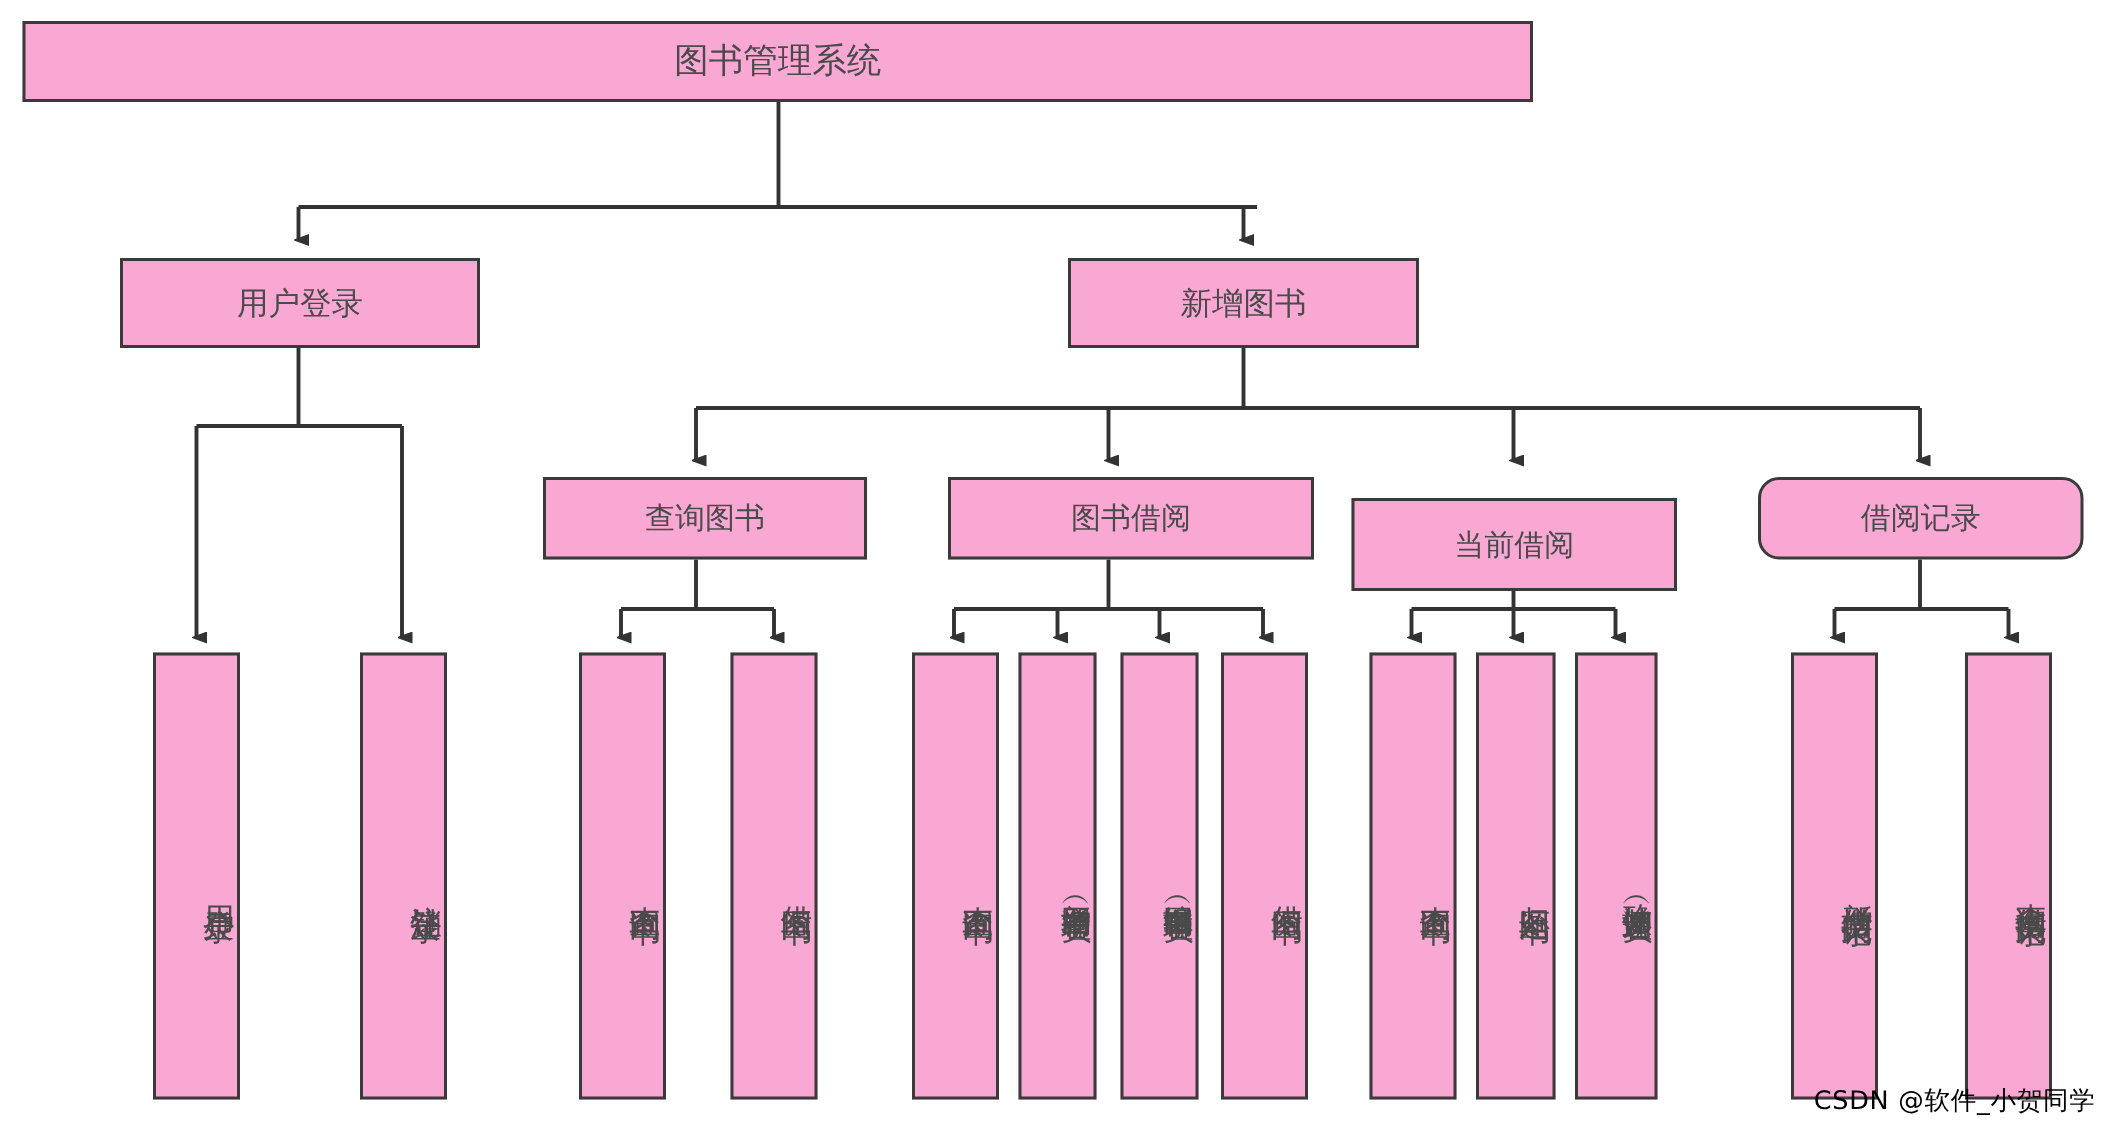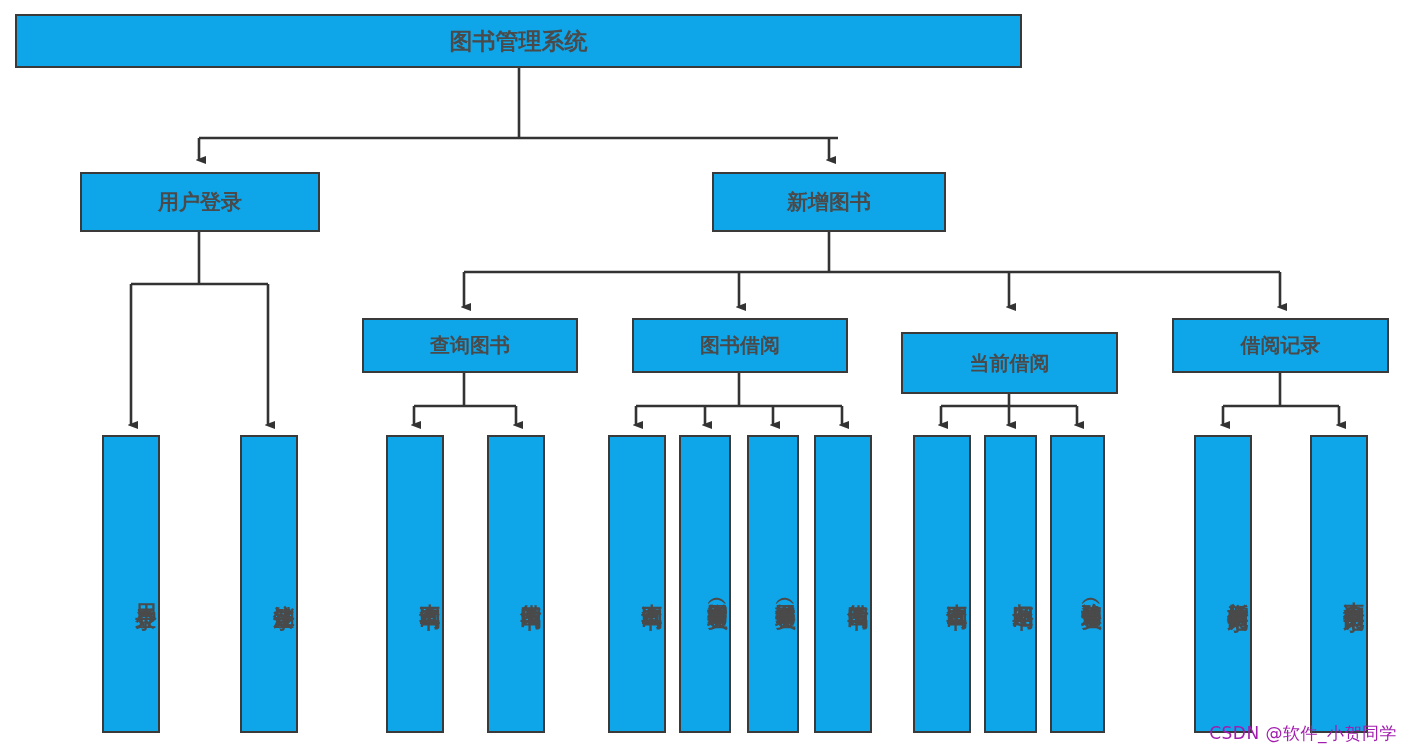--- a/index.html
+++ b/index.html
@@ -19,29 +19,28 @@
     position: absolute;
     left: 0;
     top: 0;
     width: 1405px;
     height: 747px;
   }
   .node {
     position: absolute;
     box-sizing: border-box;
     border: 2px solid #3a3a3a;
-    background: #0ea5e9;
+    background: #f9a8d4;
     color: #4a4a4a;
     display: flex;
     align-items: center;
     justify-content: center;
     text-align: center;
     line-height: 1.15;
     z-index: 2;
-    font-weight: bold;
   }
   .node.root {
     font-size: 23px;
   }
   .node.level2 {
     font-size: 21px;
   }
   .node.level3 {
     font-size: 20px;
   }
@@ -56,21 +55,21 @@
   }
   .node.leaf.tall-text {
     font-size: 20px;
     letter-spacing: 1px;
   }
   #watermark {
     position: absolute;
     right: 8px;
     bottom: 2px;
     font-size: 17px;
-    color: #a21caf;
+    color: #000000;
     z-index: 3;
     white-space: nowrap;
     letter-spacing: 0.5px;
   }
 </style>
 </head>
 <body>
 
 <div id="diagram-root">
 
@@ -125,25 +124,25 @@
   </svg>
 
   <div class="node root" style="left:15px; top:14px; width:1007px; height:54px;">图书管理系统</div>
 
   <div class="node level2" style="left:80px; top:172px; width:240px; height:60px;">用户登录</div>
 
   <div class="node level2" style="left:712px; top:172px; width:234px; height:60px;">新增图书</div>
 
   <div class="node level3" style="left:362px; top:318px; width:216px; height:55px;">查询图书</div>
 
-  <div class="node level3" style="left:632px; top:318px; width:216px; height:55px;text-align:center;">图书借阅</div>
+  <div class="node level3" style="left:632px; top:318px; width:244px; height:55px;text-align:center;">图书借阅</div>
 
   <div class="node level3" style="left:901px; top:332px; width:217px; height:62px;">当前借阅</div>
 
-  <div class="node level3" style="left:1172px; top:318px; width:217px; height:55px;">借阅记录</div>
+  <div class="node level3" style="left:1172px; top:318px; width:217px; height:55px;border-radius:14px;">借阅记录</div>
 
   <div class="node leaf" style="left:102px; top:435px; width:58px; height:298px;">用户登录</div>
 
   <div class="node leaf" style="left:240px; top:435px; width:58px; height:298px;">注销登录</div>
 
   <div class="node leaf" style="left:386px; top:435px; width:58px; height:298px;">查询图书</div>
 
   <div class="node leaf" style="left:487px; top:435px; width:58px; height:298px;">借阅图书</div>
 
   <div class="node leaf" style="left:608px; top:435px; width:58px; height:298px;">查询图书</div>

